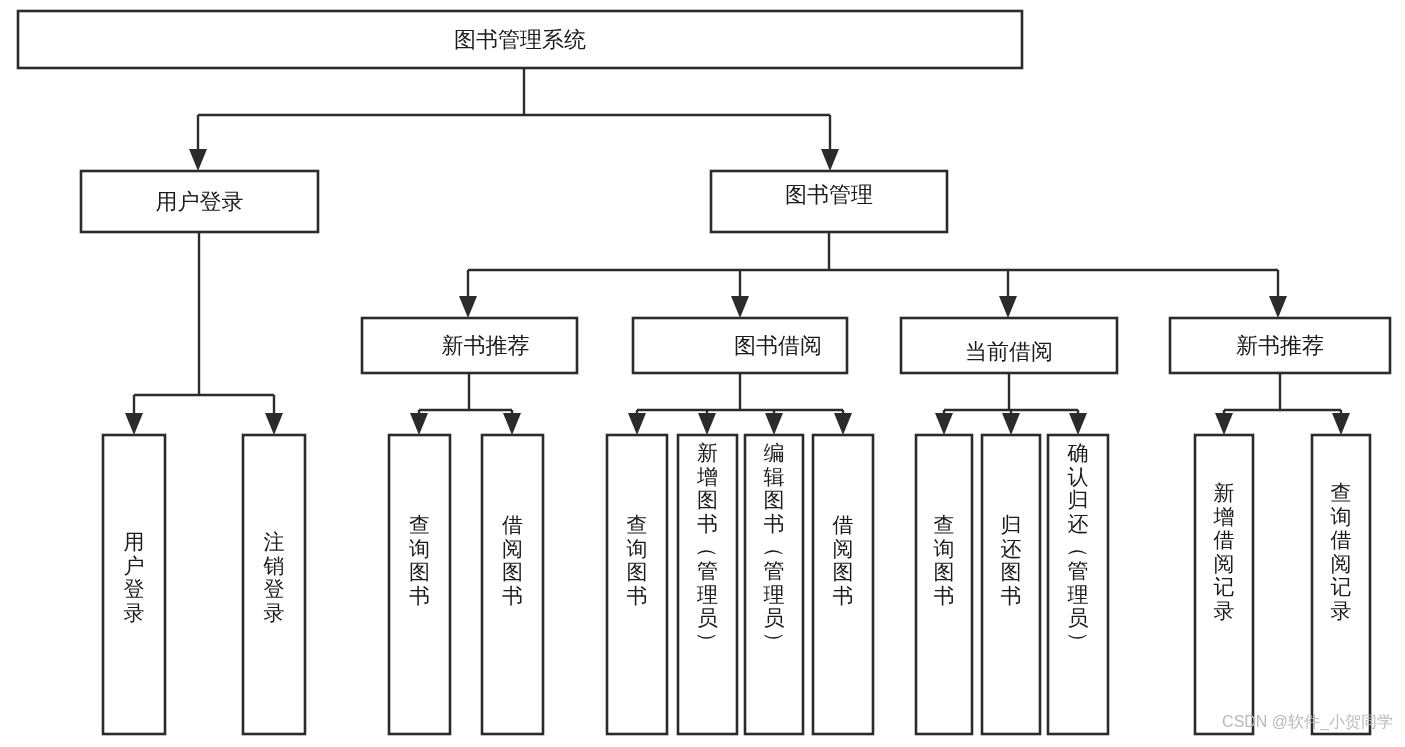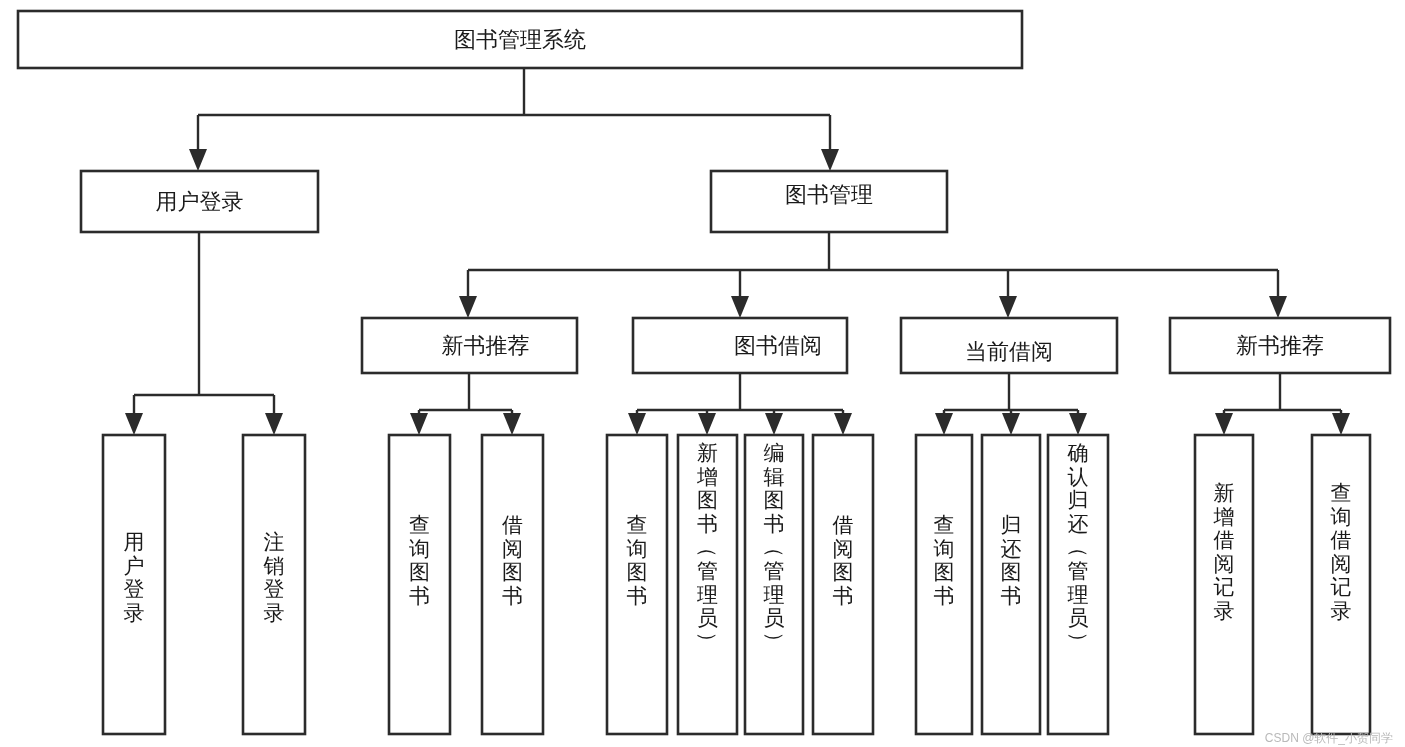--- a/index.html
+++ b/index.html
@@ -49,22 +49,22 @@
     display: flex;
     align-items: center;
     justify-content: center;
     font-size: 22px;
     color: #1a1a1a;
     pointer-events: none;
   }
   .watermark {
     position: absolute;
     right: 12px;
-    bottom: 0;
-    font-size: 12px;
+    bottom: 14px;
+    font-size: 16px;
     color: #b9b9b9;
     font-family: "Liberation Sans", "DejaVu Sans", sans-serif;
     white-space: nowrap;
     pointer-events: none;
   }
 </style>
 </head>
 <body>
 
 <div id="diagram-root">

